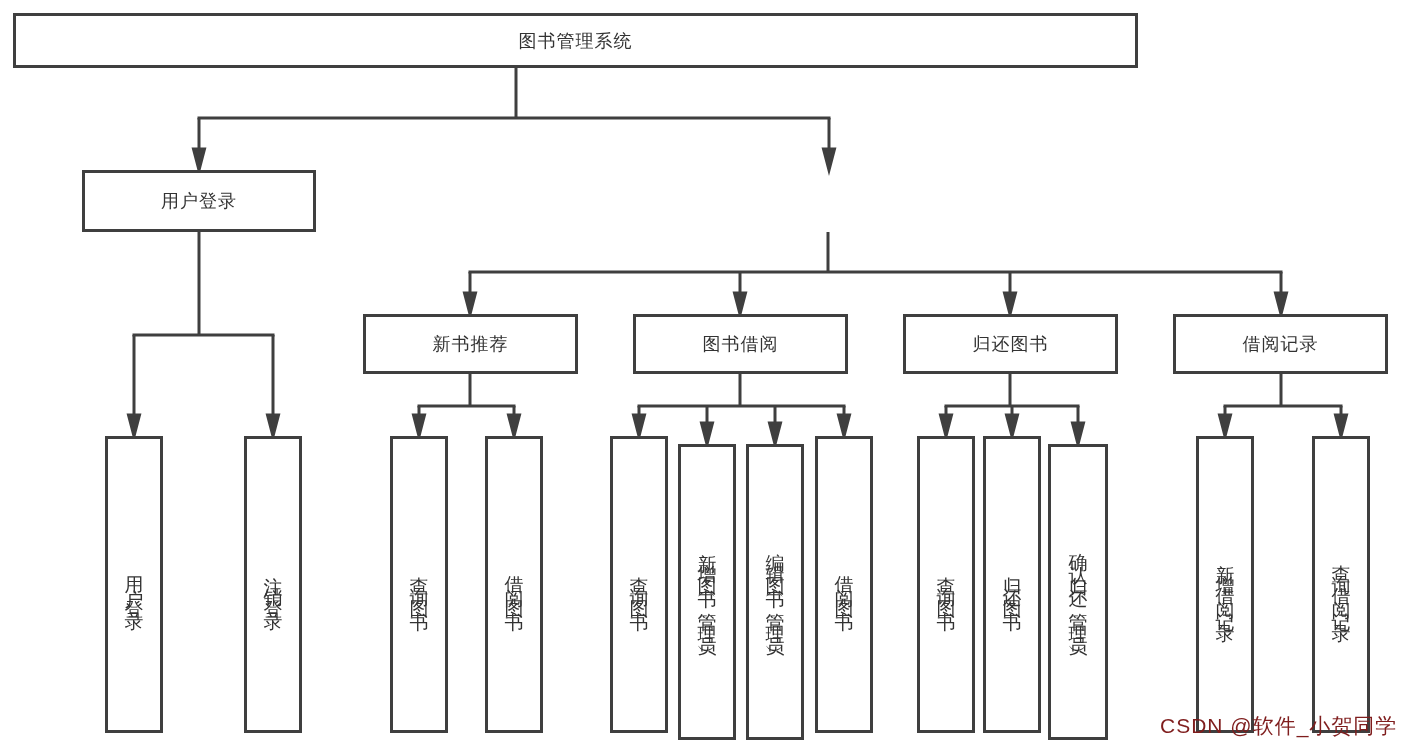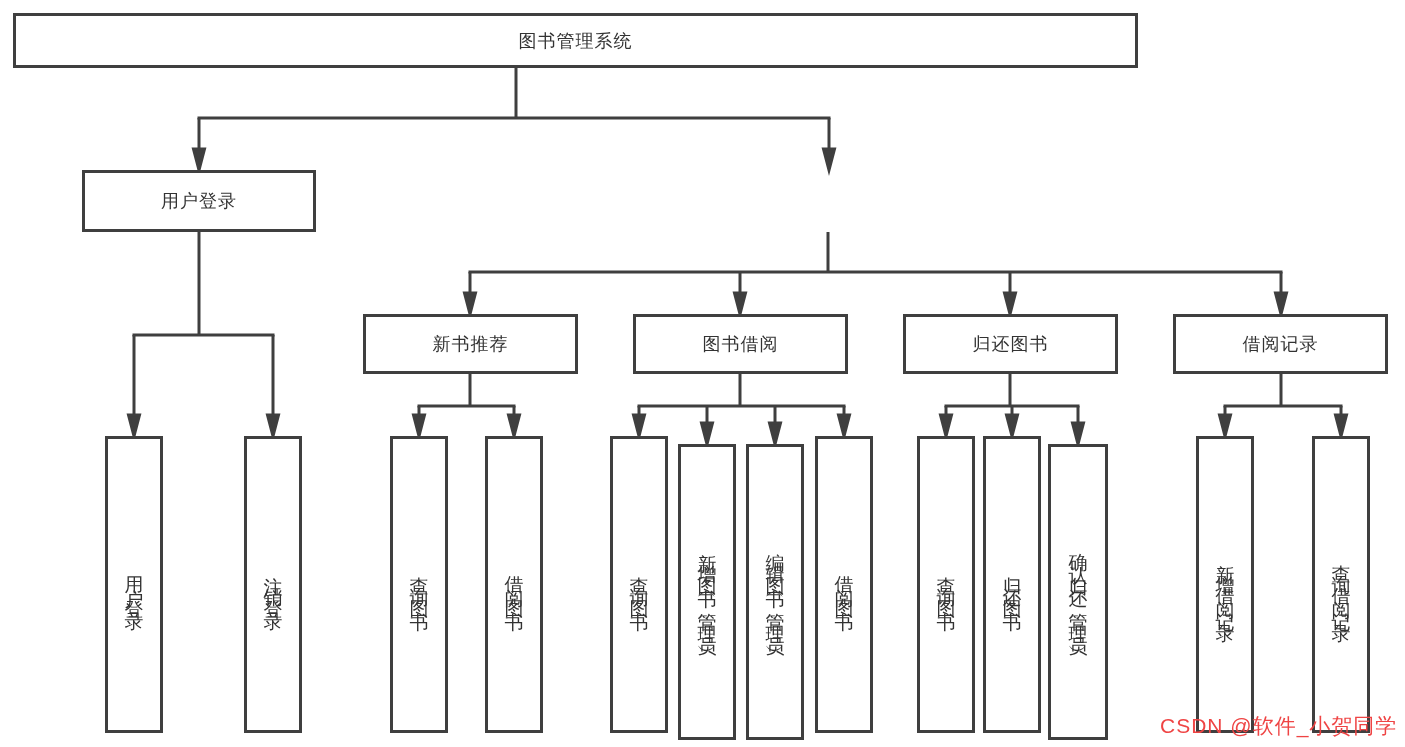--- a/index.html
+++ b/index.html
@@ -16,21 +16,21 @@
   .vbox{
     position:absolute;box-sizing:border-box;border:3px solid #3f3f3f;background:#fff;
     width:58px;height:297px;display:flex;align-items:center;justify-content:center;z-index:2;
   }
   .vtext{
     writing-mode:vertical-rl;text-orientation:mixed;
     font-size:19px;letter-spacing:12px;color:#333;white-space:nowrap;
   }
   .watermark{
     position:absolute;left:1160px;top:712px;z-index:5;
-    font-size:21px;color:#ef4444;letter-spacing:1px;white-space:nowrap;
+    font-size:21px;color:#7f1d1d;letter-spacing:1px;white-space:nowrap;
   }
 </style>
 </head>
 <body>
 
 <div id="canvas">
 
   <svg class="connectors" width="1405" height="747" viewBox="0 0 1405 747">
     <g stroke="#3f3f3f" stroke-width="3" fill="#3f3f3f">
 

